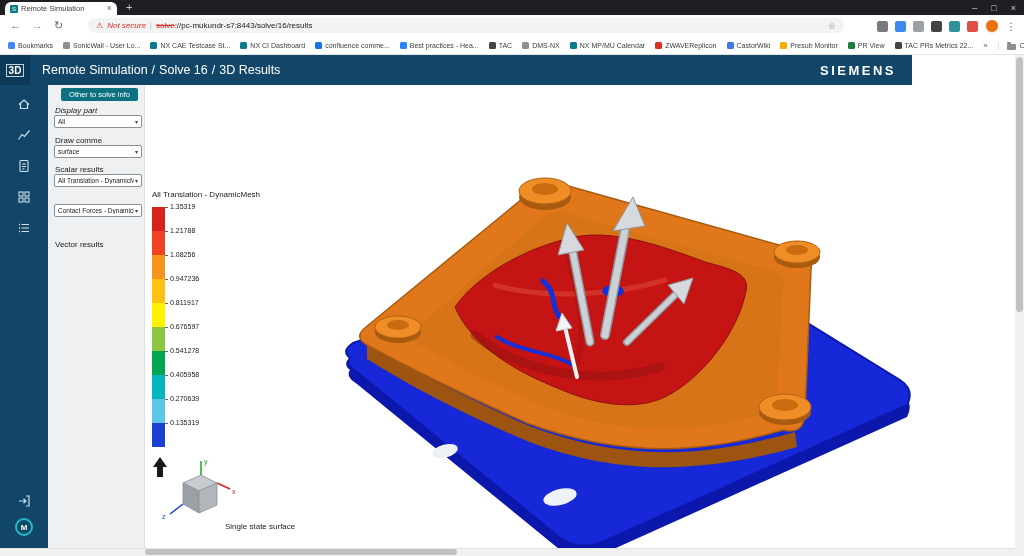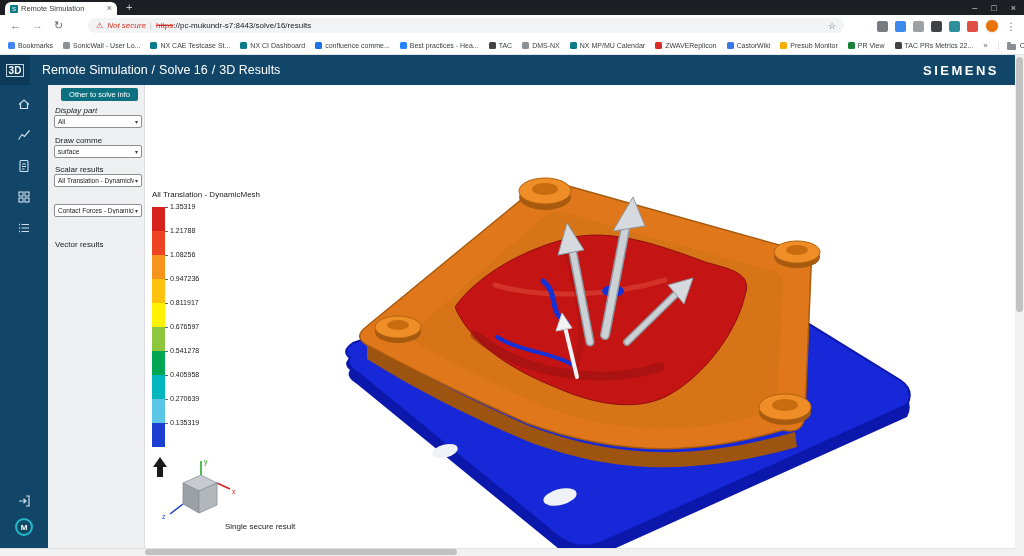--- a/index.html
+++ b/index.html
@@ -34,21 +34,21 @@
   
   .bmbar { position:absolute; left:0; top:37px; width:1024px; height:18px; background:#fff; border-bottom:1px solid #e1e3e6; display:flex; align-items:center; gap:10px; padding:0 8px; overflow:hidden; }
   .bm { display:flex; align-items:center; gap:3px; white-space:nowrap; font-size:7px; color:#3c4043; flex:0 0 auto; }
   .bmicon { width:7px; height:7px; border-radius:1.5px; flex:0 0 auto; }
   .bm-overflow { color:#5f6368; font-size:8px; flex:0 0 auto; }
   .other-bm { margin-left:auto; display:flex; align-items:center; gap:4px; font-size:7px; color:#3c4043; border-left:1px solid #e1e3e6; padding-left:8px; flex:0 0 auto; }
   .folder { width:9px; height:6px; background:#8a8f94; border-radius:1px; position:relative; margin-top:2px; }
   .folder::before { content:""; position:absolute; top:-2px; left:0; width:4px; height:2px; background:#8a8f94; border-radius:1px 1px 0 0; }
 
   
-  .appheader { position:absolute; left:0; top:55px; width:1015px; height:30px; background:#114668; display:flex; align-items:center; }
+  .appheader { position:absolute; left:0; top:55px; width:912px; height:30px; background:#114668; display:flex; align-items:center; }
   .logo3d { width:30px; height:30px; background:#0d3a58; display:flex; align-items:center; justify-content:center; flex:0 0 auto; }
   .logo3d span { border:1px solid #bcd3e0; padding:0 2px; font-size:10px; font-weight:bold; color:#fff; }
   .breadcrumb { margin-left:12px; color:#fff; font-size:12.5px; display:flex; align-items:center; }
   .breadcrumb .sep { margin:0 4px; }
   .solve-link { cursor:pointer; }
   .brand { margin-left:auto; margin-right:16px; color:#fff; font-weight:bold; font-size:13px; letter-spacing:2.5px; }
 
   
   .rail { position:absolute; left:0; top:85px; width:48px; height:463px; background:#114668; display:flex; flex-direction:column; align-items:center; padding-top:12px; gap:17px; }
   .rail svg { display:block; }
@@ -103,21 +103,21 @@
     <div class="navicons">
       <span>←</span>
       <span class="nav-fwd">→</span>
       <span>↻</span>
     </div>
     <div class="addr">
       <span class="warn-icon">⚠</span>
       <span class="warn-text">Not secure</span>
       <span class="addr-sep">|</span>
       <span>
-        <span class="url-scheme">https</span><span class="url-rest">://pc-mukundr-s7:8443/solve/16/results</span>
+        <span class="url-scheme">solve</span><span class="url-rest">://pc-mukundr-s7:8443/solve/16/results</span>
       </span>
       <span class="addr-star">☆</span>
     </div>
     <div class="toolbar-right">
       <span class="ext" style="background: rgb(95, 99, 104);"></span>
       <span class="ext" style="background: rgb(26, 115, 232);"></span>
       <span class="ext" style="background: rgb(138, 143, 148);"></span>
       <span class="ext" style="background: rgb(32, 33, 36);"></span>
       <span class="ext" style="background: rgb(11, 123, 138);"></span>
       <span class="ext" style="background: rgb(217, 48, 37);"></span>
@@ -378,21 +378,21 @@
           <span class="band-label">0.405958</span>
         </div>
       <div class="band" style="background: rgb(91, 198, 232);">
           <span class="band-label">0.270639</span>
         </div>
       <div class="band" style="background: rgb(27, 63, 208);">
           <span class="band-label">0.135319</span>
         </div>
     </div>
 
-    <div class="status-text">Single secure result</div>
+    <div class="status-text">Single state surface</div>
   </div>
 
   <div class="vscroll">
       <div class="vthumb"></div>
     </div>
   <div class="hscroll"></div>
   <div class="hthumb" style="position:absolute;top:549px;"></div>
   <div class="scroll-corner"></div>
 
 </div>

